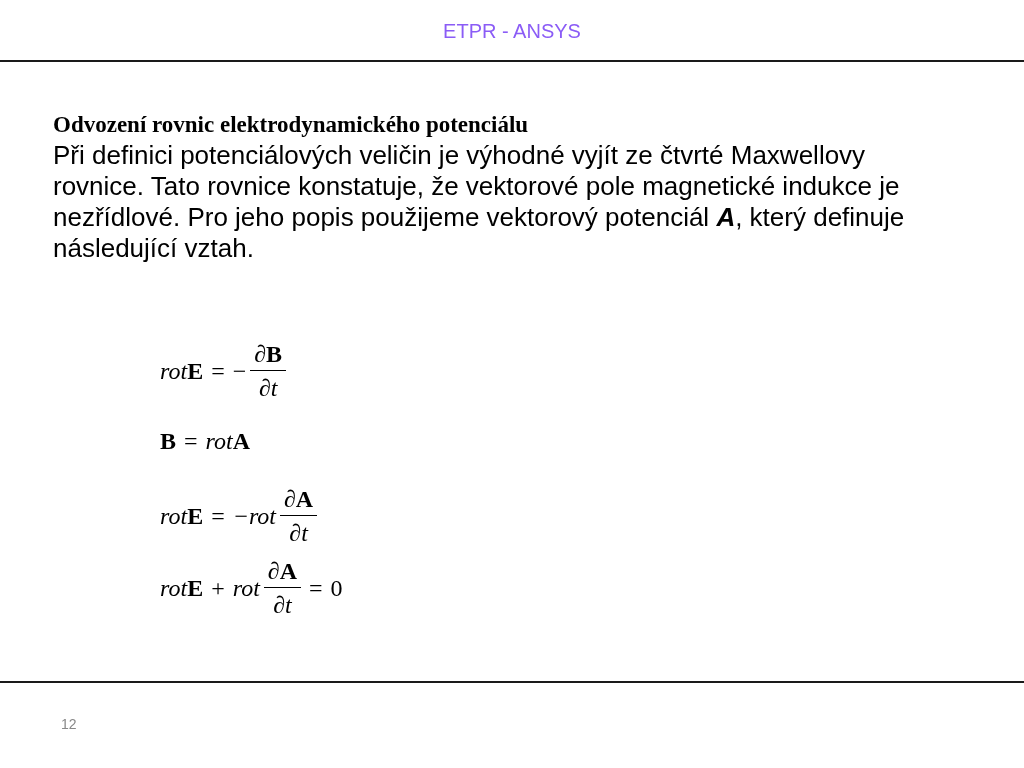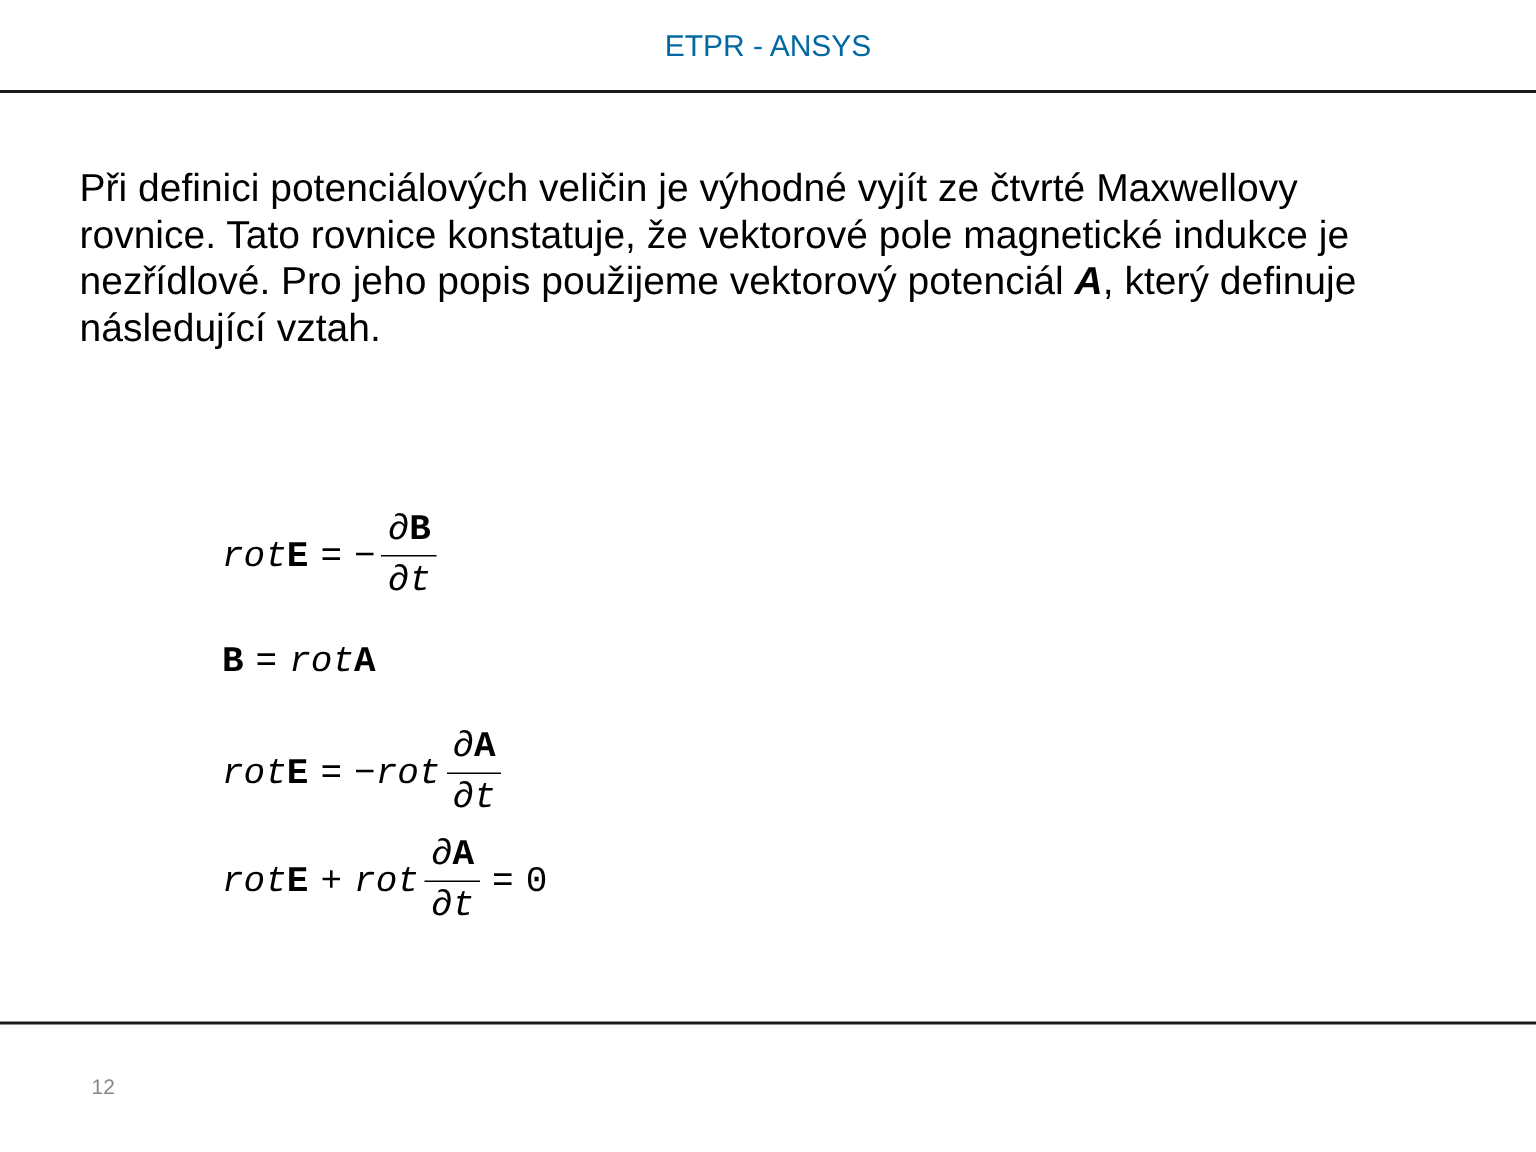--- a/index.html
+++ b/index.html
@@ -3,37 +3,37 @@
   <meta charset="utf-8">
   <style>
     html, body { margin: 0; padding: 0; }
     body {
       width: 1024px; height: 768px; position: relative; overflow: hidden;
       background: #ffffff; color: #000000;
       font-family: "Liberation Sans", sans-serif;
     }
     .header-title {
       position: absolute; left: 0; right: 0; top: 20px;
-      text-align: center; font-size: 20px; color: #0369a1;
+      text-align: center; font-size: 20px; color: #8b5cf6;
     }
     .rule {
       position: absolute; left: 0; width: 1024px; height: 2px; background: #1a1a1a;
     }
     .rule.top { top: 60px; }
     .rule.bottom { top: 681px; }
     .content { position: absolute; left: 53px; top: 110px; width: 900px; }
     .heading {
       font-family: "Liberation Serif", serif; font-weight: bold;
       font-size: 23px; line-height: 30px; margin: 0;
     }
     .para { font-size: 26px; line-height: 31px; margin: 0; }
     .para b { font-style: italic; }
     .eq {
-      position: absolute; left: 148px;
-      font-family: Liberation Mono, monospace; font-size: 24px;
+      position: absolute; left: 160px;
+      font-family: Liberation Serif, serif; font-size: 24px;
       display: flex; align-items: center; white-space: nowrap;
     }
     .eq i { font-style: italic; }
     .eq b { font-style: normal; font-weight: bold; }
     .op { margin: 0 8px; }
     .frac {
       display: inline-flex; flex-direction: column; align-items: center;
       margin-left: 4px; vertical-align: middle;
     }
     .frac .num { padding: 0 4px 2px; border-bottom: 1.5px solid #000; line-height: 28px; }
@@ -42,20 +42,21 @@
       position: absolute; left: 61px; top: 716px; font-size: 14px; color: #888;
     }
   </style>
 </head>
 <body>
 
 <div class="header-title">ETPR - ANSYS</div>
 <div class="rule top"></div>
 
 <div class="content">
+  <p class="heading">Odvození rovnic elektrodynamického potenciálu</p>
   <p class="para"><span>Při definici potenciálových veličin je výhodné vyjít ze čtvrté Maxwellovy rovnice. Tato rovnice konstatuje, že vektorové pole magnetické indukce je nezřídlové. Pro jeho popis použijeme vektorový potenciál </span><b>A</b><span>, který definuje následující vztah.</span></p>
 </div>
 
 <div class="eq" style="top:340px;">
   <i>rot</i>
     <b>E</b>
   <span class="op">=</span>
   <span>−</span>
   <span class="frac">
     <span class="num"><span>∂</span><b>B</b></span>

